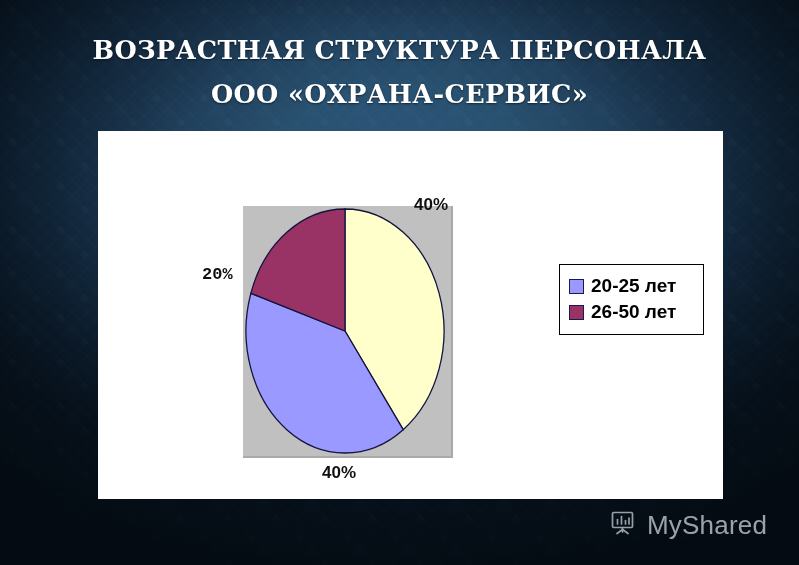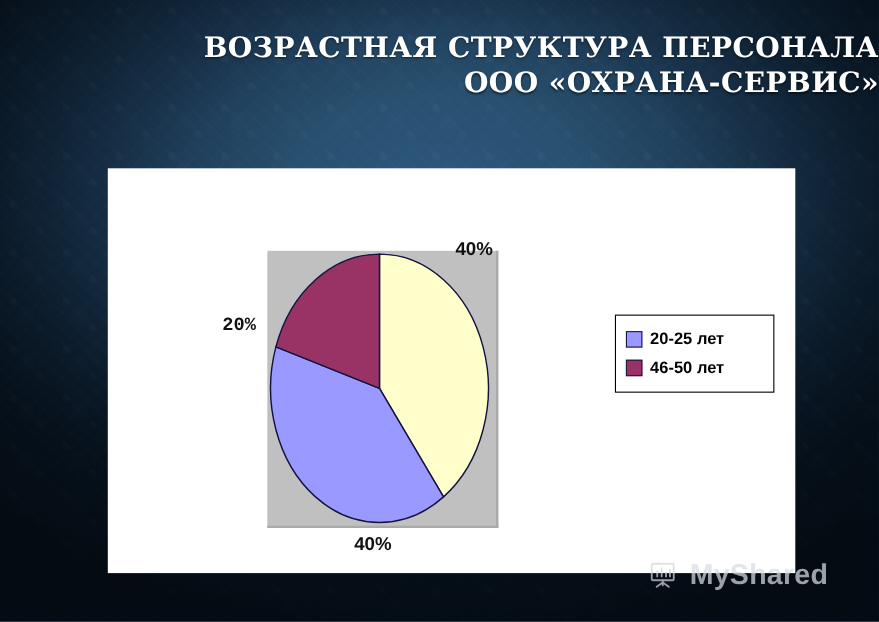--- a/index.html
+++ b/index.html
@@ -46,35 +46,35 @@
     inset: 0;
     background: radial-gradient(ellipse 75% 70% at 50% 34%,
        rgba(0,0,0,0) 40%, rgba(4,12,20,0.45) 76%, rgba(3,9,15,0.86) 100%);
   }
 
   
   .title-block {
     position: absolute;
     left: 0; top: 28px;
     width: 799px;
-    text-align: right;
+    text-align: center;
     color: #ffffff;
     font-family: "DejaVu Serif", "Liberation Serif", serif;
     font-weight: bold;
     font-size: 25.5px;
-    line-height: 32px;
+    line-height: 44px;
     letter-spacing: 0.4px;
     text-shadow: 0 1px 2px rgba(0,0,0,0.55);
     white-space: pre-line;
   }
 
   
   .panel {
     position: absolute;
-    left: 98px; top: 153px;
+    left: 98px; top: 131px;
     width: 625px; height: 368px;
     background: #ffffff;
   }
 
   
   .plot-area {
     position: absolute;
     left: 145px; top: 75px;
     width: 208px; height: 250px;
     background: #c0c0c0;
@@ -116,33 +116,32 @@
   }
   .legend-swatch {
     width: 13px; height: 13px;
     border: 1px solid #1a1a4d;
     margin-right: 7px;
     flex: 0 0 auto;
   }
   .legend-label {
     font-family: "Liberation Sans", sans-serif;
     font-weight: bold;
-    font-size: 15px;
+    font-size: 19px;
     color: #000000;
     white-space: nowrap;
   }
 
   
   .watermark {
     position: absolute;
-    left: 588px; top: 507px;
+    left: 608px; top: 507px;
     display: flex;
-    align-items: flex-start;
+    align-items: flex-end;
     opacity: 0.72;
-    font-weight: bold;
   }
   .watermark-text {
     font-family: "Liberation Sans", sans-serif;
     font-size: 26px;
     color: #d5dde4;
     margin-left: 9px;
     letter-spacing: 0.2px;
   }
 </style>
 </head>
@@ -175,21 +174,21 @@
 
     <div class="dlabel dlabel-bottom">40%</div>
 
     <div class="legend" id="legend">
         <div class="legend-row">
           <span class="legend-swatch" style="background: rgb(153, 153, 255);"></span>
           <span class="legend-label">20-25 лет</span>
         </div>
         <div class="legend-row">
           <span class="legend-swatch" style="background: rgb(153, 51, 102);"></span>
-          <span class="legend-label">46-50 лет</span>
+          <span class="legend-label">26-50 лет</span>
         </div>
       </div>
 
   </div>
 
   <div class="watermark">
     <span>
       <svg width="30" height="30" viewBox="0 0 30 30" fill="none" stroke="#cfd8e0" stroke-width="1.7" stroke-linecap="round">
         <rect x="4.5" y="5.5" width="20" height="15" rx="1.2"></rect>
         <line x1="14.5" y1="20.5" x2="14.5" y2="25"></line>

